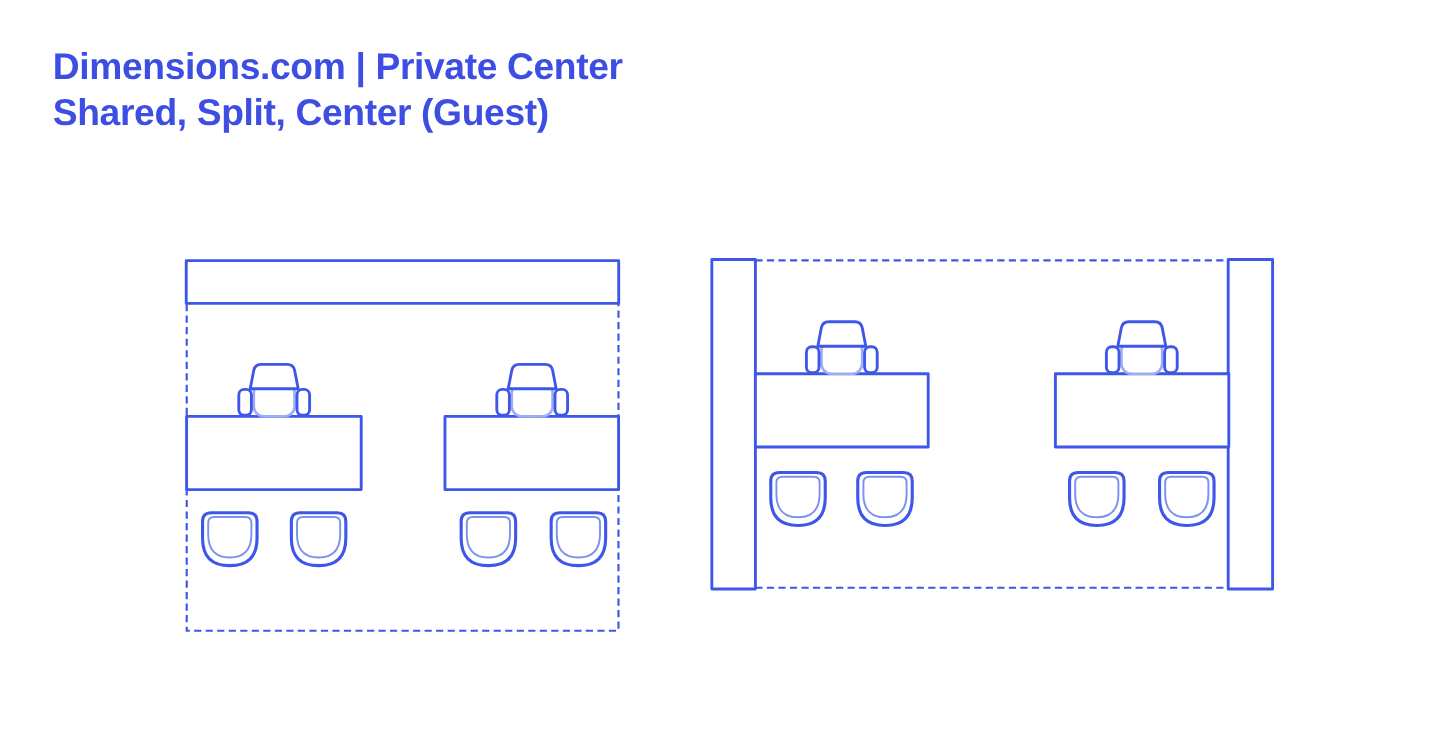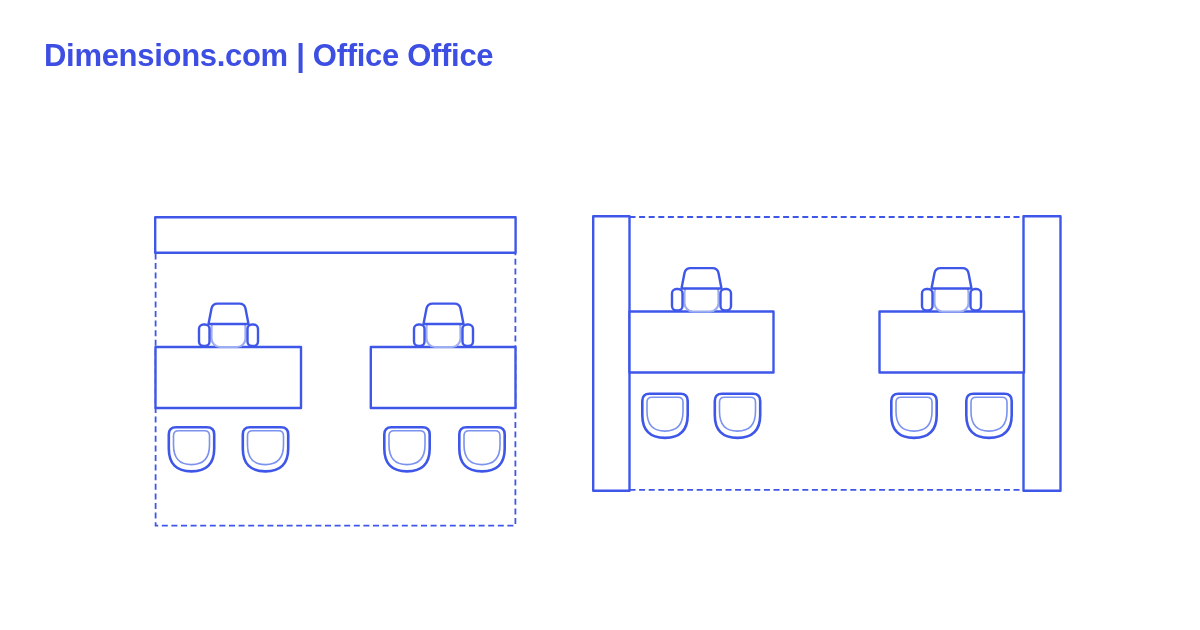--- a/index.html
+++ b/index.html
@@ -66,21 +66,22 @@
     stroke-width:1.6;
     stroke-linejoin:round;
   }
 </style>
 </head>
 <body>
 
 <div class="canvas">
 
   <h1 class="page-title">
-    <span>Dimensions.com | Office Office</span><br>
+    <span>Dimensions.com | Private Center</span><br>
+    <span>Shared, Split, Center (Guest)</span>
   </h1>
 
   <svg class="plans" viewBox="0 0 1200 630">
     <defs>
       <g id="office-chair-shape">
         <rect class="seat" x="-17" y="16" width="34" height="28" rx="8.5"></rect>
         <rect class="solid" x="-29.5" y="21.5" width="10.5" height="21.5" rx="4.5"></rect>
         <rect class="solid" x="19" y="21.5" width="10.5" height="21.5" rx="4.5"></rect>
         <path class="solid" d="M -20,21 L -17,5.5 Q -16,0.6 -10.8,0.6 L 10.8,0.6 Q 16,0.6 17,5.5 L 20,21 Z"></path>
       </g>

